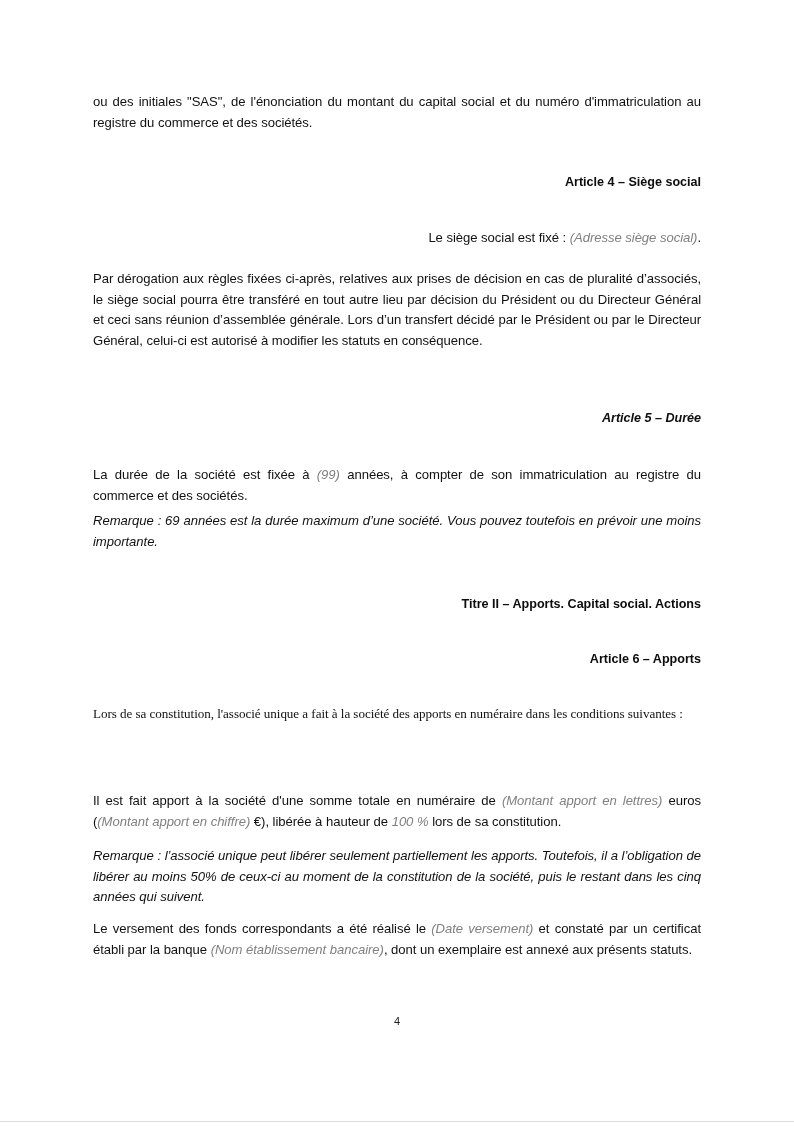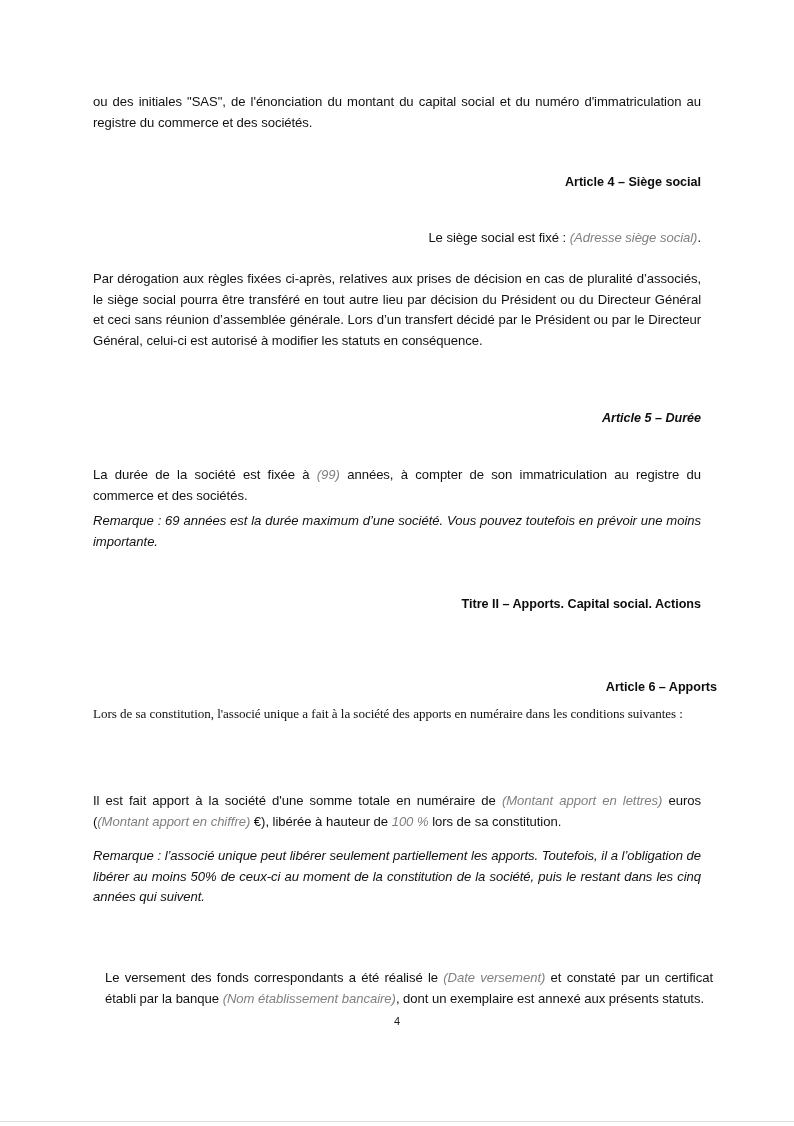--- a/index.html
+++ b/index.html
@@ -121,37 +121,37 @@
     </div>
 
     <div class="blk" style="top:419px;">
       <p class="para remark">Remarque : 69 années est la durée maximum d’une société. Vous pouvez toutefois en prévoir une moins importante.</p>
     </div>
 
     <div class="blk" style="top:494px;margin-top:8px;">
       <h2 class="heading">Titre II – Apports. Capital social. Actions</h2>
     </div>
 
-    <div class="blk" style="top:585px;margin-left:16px;">
+    <div class="blk" style="top:557px;">
       <h2 class="heading">Article 6 – Apports</h2>
     </div>
 
     <div class="blk" style="top:612px;font-family:Liberation Serif, serif;">
       <p class="para">Lors de sa constitution, l'associé unique a fait à la société des apports en numéraire dans les conditions suivantes :</p>
     </div>
 
     <div class="blk" style="top:699px;">
       <p class="para"><span>Il est fait apport à la société d'une somme totale en numéraire de </span><span class="ph">(Montant apport en lettres)</span><span> euros (</span><span class="ph">(Montant apport en chiffre)</span><span class="euro"> €</span><span>), libérée à hauteur de </span><span class="ph">100 %</span><span> lors de sa constitution.</span></p>
     </div>
 
     <div class="blk" style="top:754px;">
       <p class="para remark">Remarque : l’associé unique peut libérer seulement partiellement les apports. Toutefois, il a l’obligation de libérer au moins 50% de ceux-ci au moment de la constitution de la société, puis le restant dans les cinq années qui suivent.</p>
     </div>
 
-    <div class="blk" style="top:876px;margin-left:12px;">
+    <div class="blk" style="top:827px;">
       <p class="para"><span>Le versement des fonds correspondants a été réalisé le </span><span class="ph">(Date versement)</span><span> et constaté par un certificat établi par la banque </span><span class="ph">(Nom établissement bancaire)</span><span>, dont un exemplaire est annexé aux présents statuts.</span></p>
     </div>
 
   </div>
 
   <div class="footer-page-number">4</div>
 
   <div class="page-bottom-rule"></div>
 
 </div>

